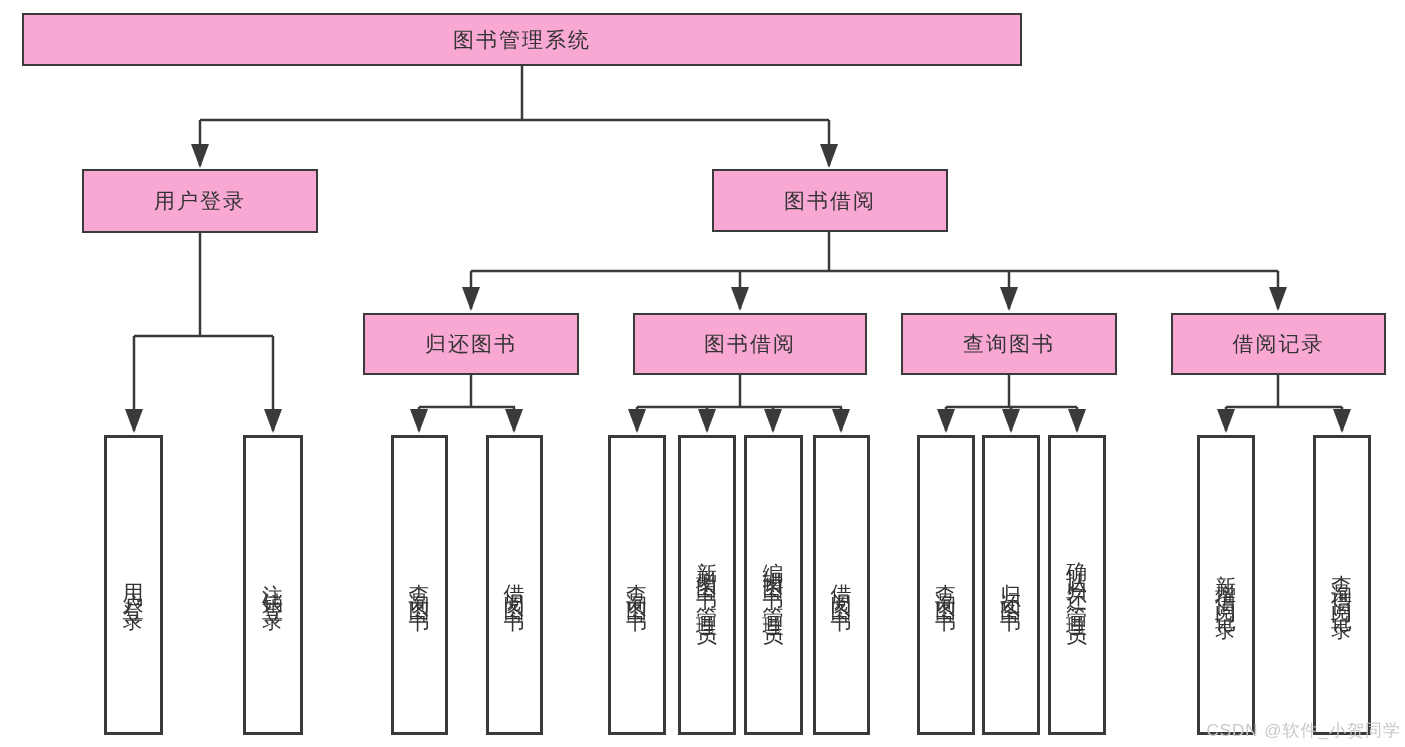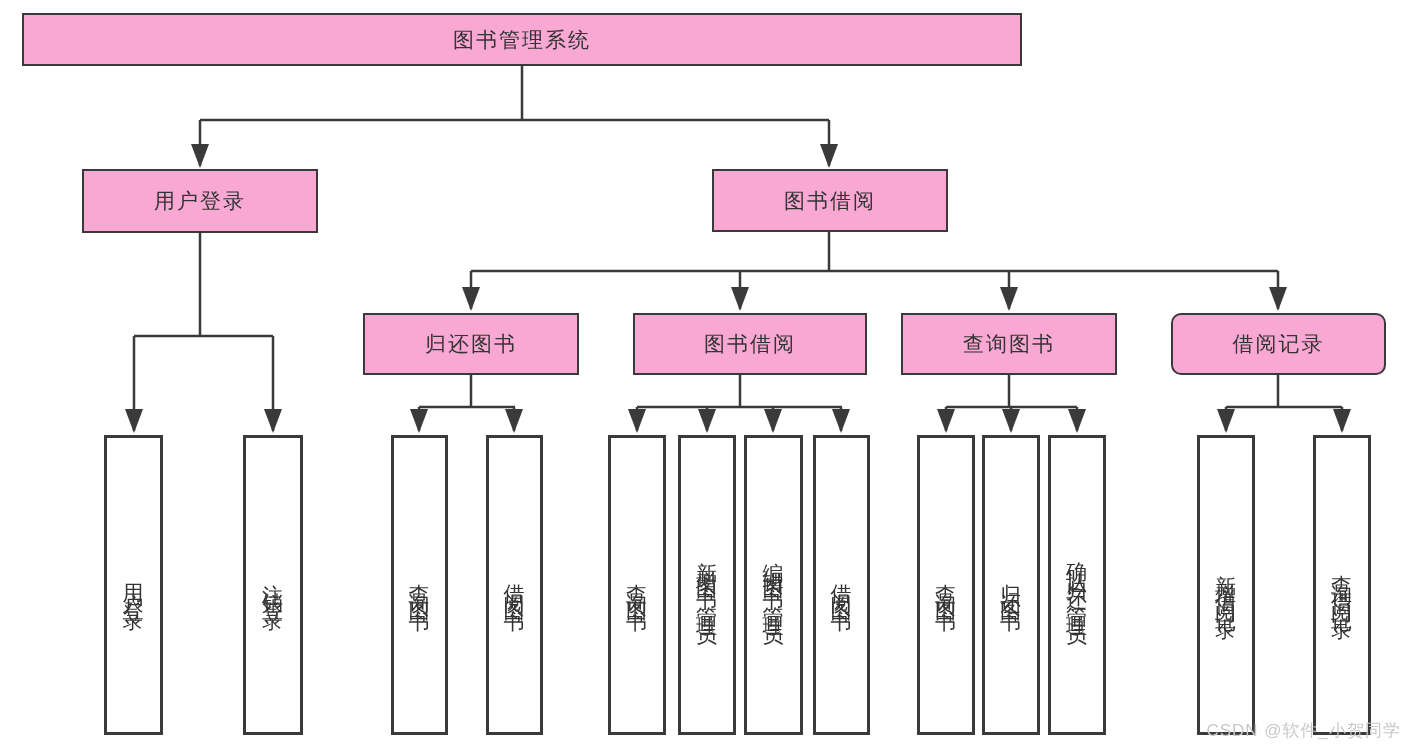--- a/index.html
+++ b/index.html
@@ -133,21 +133,21 @@
 
   <div class="hbox" style="left:363px; top:313px; width:216px; height:62px;">
     <span>归还图书</span>
   </div>
   <div class="hbox" style="left:633px; top:313px; width:234px; height:62px;">
     <span>图书借阅</span>
   </div>
   <div class="hbox" style="left:901px; top:313px; width:216px; height:62px;">
     <span>查询图书</span>
   </div>
-  <div class="hbox" style="left:1171px; top:313px; width:215px; height:62px;border-radius:10px;">
+  <div class="hbox" style="left:1171px; top:313px; width:215px; height:62px;">
     <span>借阅记录</span>
   </div>
 
   <div class="leaf" style="left:104px; width:59px;">
     <span class="vtext">用户登录</span>
   </div>
   <div class="leaf" style="left:243px; width:60px;">
     <span class="vtext">注销登录</span>
   </div>
 

